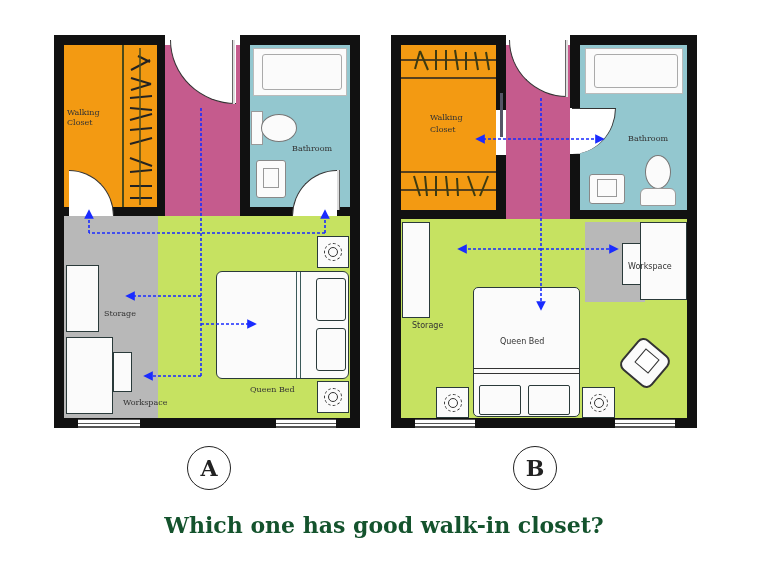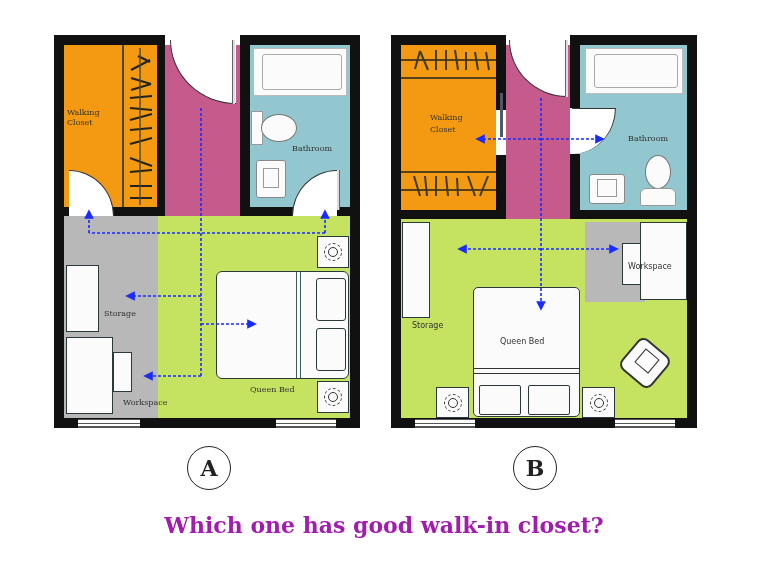--- a/index.html
+++ b/index.html
@@ -11,21 +11,21 @@
   .bath { background:#93c7cf; }
   .green { background:#c6e261; }
   .gray { background:#b8b8b8; }
   .white { background:#ffffff; }
   .furn { background:#fbfbfb; border:1.5px solid #2a3a3a; }
   .label { position:absolute; font-family:"DejaVu Serif", serif; font-size:8px; color:#333; white-space:nowrap; }
   .label.sans { font-family:"DejaVu Sans", sans-serif; }
   .window { background:#ffffff; border-top:1px solid #555; border-bottom:1px solid #555; }
   .window::after { content:""; position:absolute; left:0; right:0; top:3px; height:2px; border-top:1px solid #555; border-bottom:1px solid #555; }
   .circle-btn { position:absolute; width:44px; height:44px; border:1.5px solid #222; border-radius:50%; display:flex; align-items:center; justify-content:center; font-family:"DejaVu Serif", serif; font-weight:bold; font-size:22px; color:#222; background:#fff; box-sizing:border-box; }
-  .question { position:absolute; left:0; width:768px; top:512px; text-align:center; font-family:"DejaVu Serif", serif; font-weight:bold; font-size:22px; color:#a21caf; }
+  .question { position:absolute; left:0; width:768px; top:512px; text-align:center; font-family:"DejaVu Serif", serif; font-weight:bold; font-size:22px; color:#14532d; }
   svg.overlay { position:absolute; left:0; top:0; pointer-events:none; }
   .nightstand { background:#fbfbfb; border:1.5px solid #2a3a3a; display:flex; align-items:center; justify-content:center; }
   .lamp { width:18px; height:18px; border-radius:50%; border:1.5px dashed #333; box-sizing:border-box; display:flex; align-items:center; justify-content:center; }
   .lamp::after { content:""; width:8px; height:8px; border-radius:50%; border:1.5px solid #333; }
 </style>
 </head>
 <body>
 
 <div class="abs" style="left:54px;top:35px;width:306px;height:393px;">
 </div>

